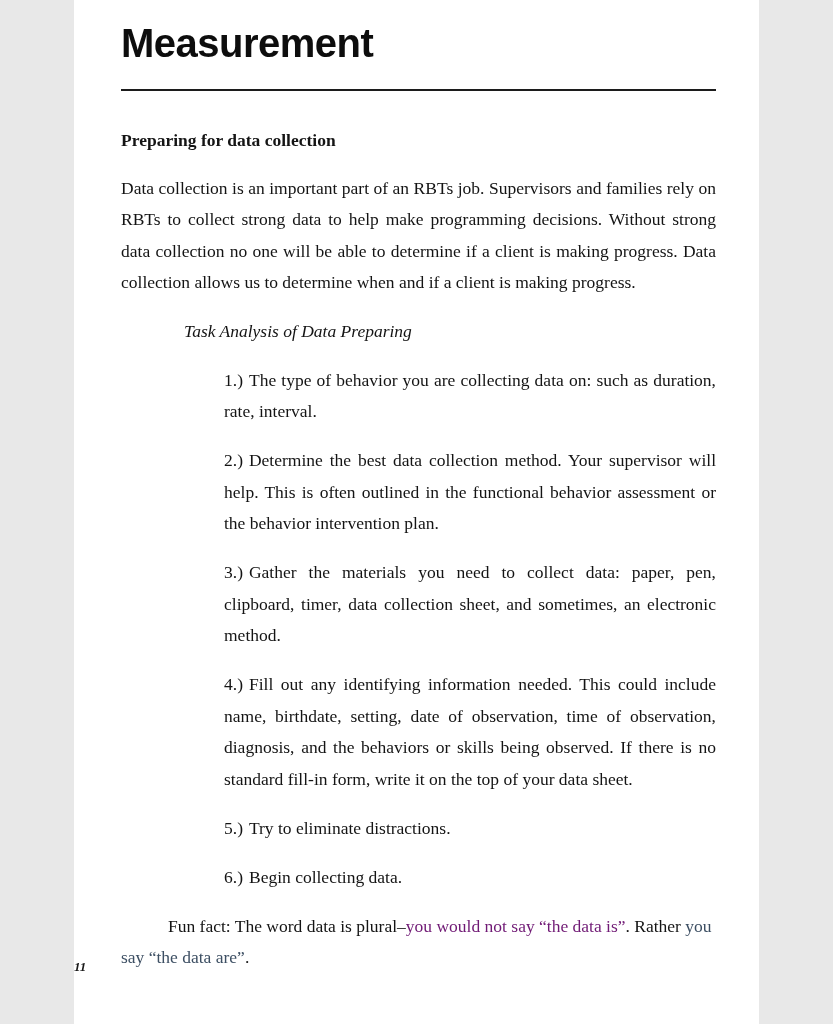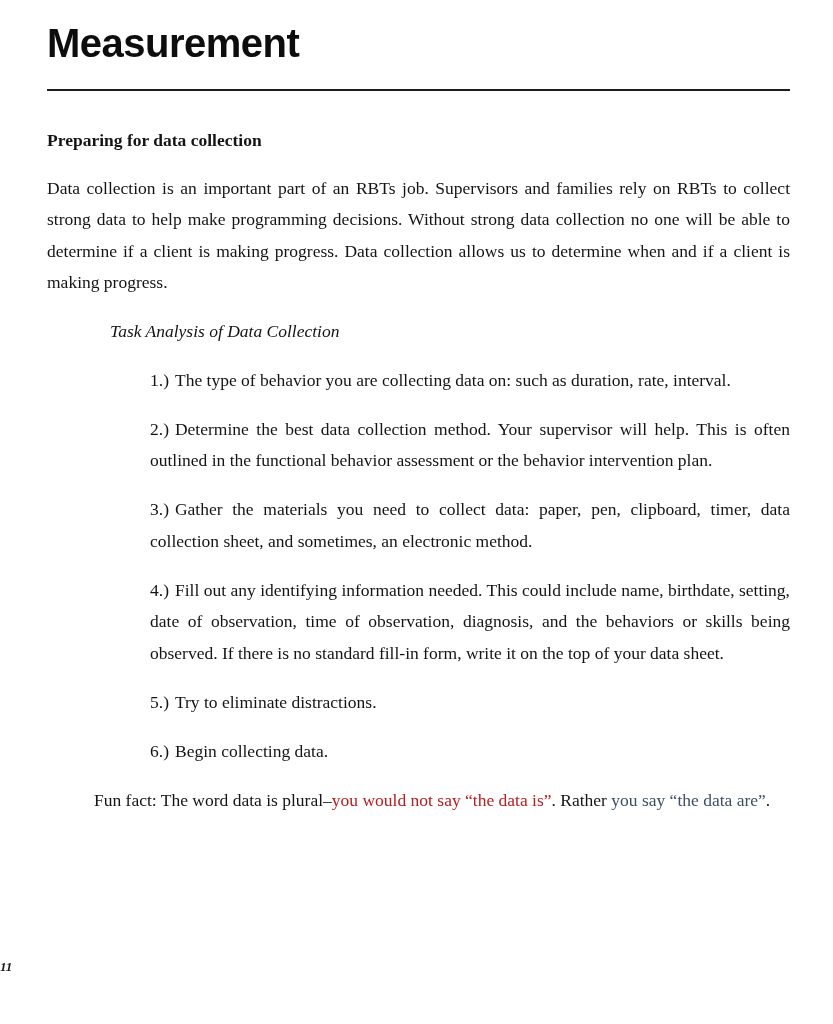--- a/index.html
+++ b/index.html
@@ -2,21 +2,21 @@
 <html><head>
 <meta charset="utf-8">
 <style>
   html, body {
     margin: 0;
     padding: 0;
     background: #e8e8e8;
   }
   .page {
     position: relative;
-    width: 833px;
+    width: 685px;
     height: 1024px;
     margin: 0 auto;
     background: #ffffff;
     box-sizing: border-box;
     padding: 0 43px 0 47px;
     overflow: hidden;
     color: #141414;
   }
   .doc-title {
     margin: 0;
@@ -91,30 +91,30 @@
   <h1 class="doc-title">Measurement</h1>
 
   <hr class="title-rule">
 
   <div class="body-text">
 
     <p class="section-heading">Preparing for data collection</p>
 
     <p class="intro-paragraph">Data collection is an important part of an RBTs job. Supervisors and families rely on RBTs to collect strong data to help make programming decisions. Without strong data collection no one will be able to determine if a client is making progress. Data collection allows us to determine when and if a client is making progress.</p>
 
-    <p class="subheading">Task Analysis of Data Collection</p>
+    <p class="subheading">Task Analysis of Data Preparing</p>
 
     <div class="task-list">
       <p class="task-item"><span class="item-num">1.)</span><span>The type of behavior you are collecting data on: such as duration, rate, interval.</span></p>
       <p class="task-item"><span class="item-num">2.)</span><span>Determine the best data collection method. Your supervisor will help. This is often outlined in the functional behavior assessment or the behavior intervention plan.</span></p>
       <p class="task-item"><span class="item-num">3.)</span><span>Gather the materials you need to collect data: paper, pen, clipboard, timer, data collection sheet, and sometimes, an electronic method.</span></p>
       <p class="task-item"><span class="item-num">4.)</span><span>Fill out any identifying information needed. This could include name, birthdate, setting, date of observation, time of observation, diagnosis, and the behaviors or skills being observed. If there is no standard fill-in form, write it on the top of your data sheet.</span></p>
       <p class="task-item"><span class="item-num">5.)</span><span>Try to eliminate distractions.</span></p>
       <p class="task-item"><span class="item-num">6.)</span><span>Begin collecting data.</span></p>
     </div>
 
-    <p class="fun-fact"><span class="ff-label">Fun fact:</span><span> The word data is plural–</span><span class="accent" style="color: #b91c1c;">you would not say “the data is”</span><span>. Rather </span><span class="accent" style="color: rgb(61, 79, 99); margin-top: 20px;">you say “the data are”</span><span>.</span></p>
+    <p class="fun-fact"><span class="ff-label">Fun fact:</span><span> The word data is plural–</span><span class="accent" style="color: #701a75;">you would not say “the data is”</span><span>. Rather </span><span class="accent" style="color: rgb(61, 79, 99); margin-top: 20px;">you say “the data are”</span><span>.</span></p>
 
   </div>
 
   <div class="page-number">11</div>
 
 </div>
 
 </body></html>

